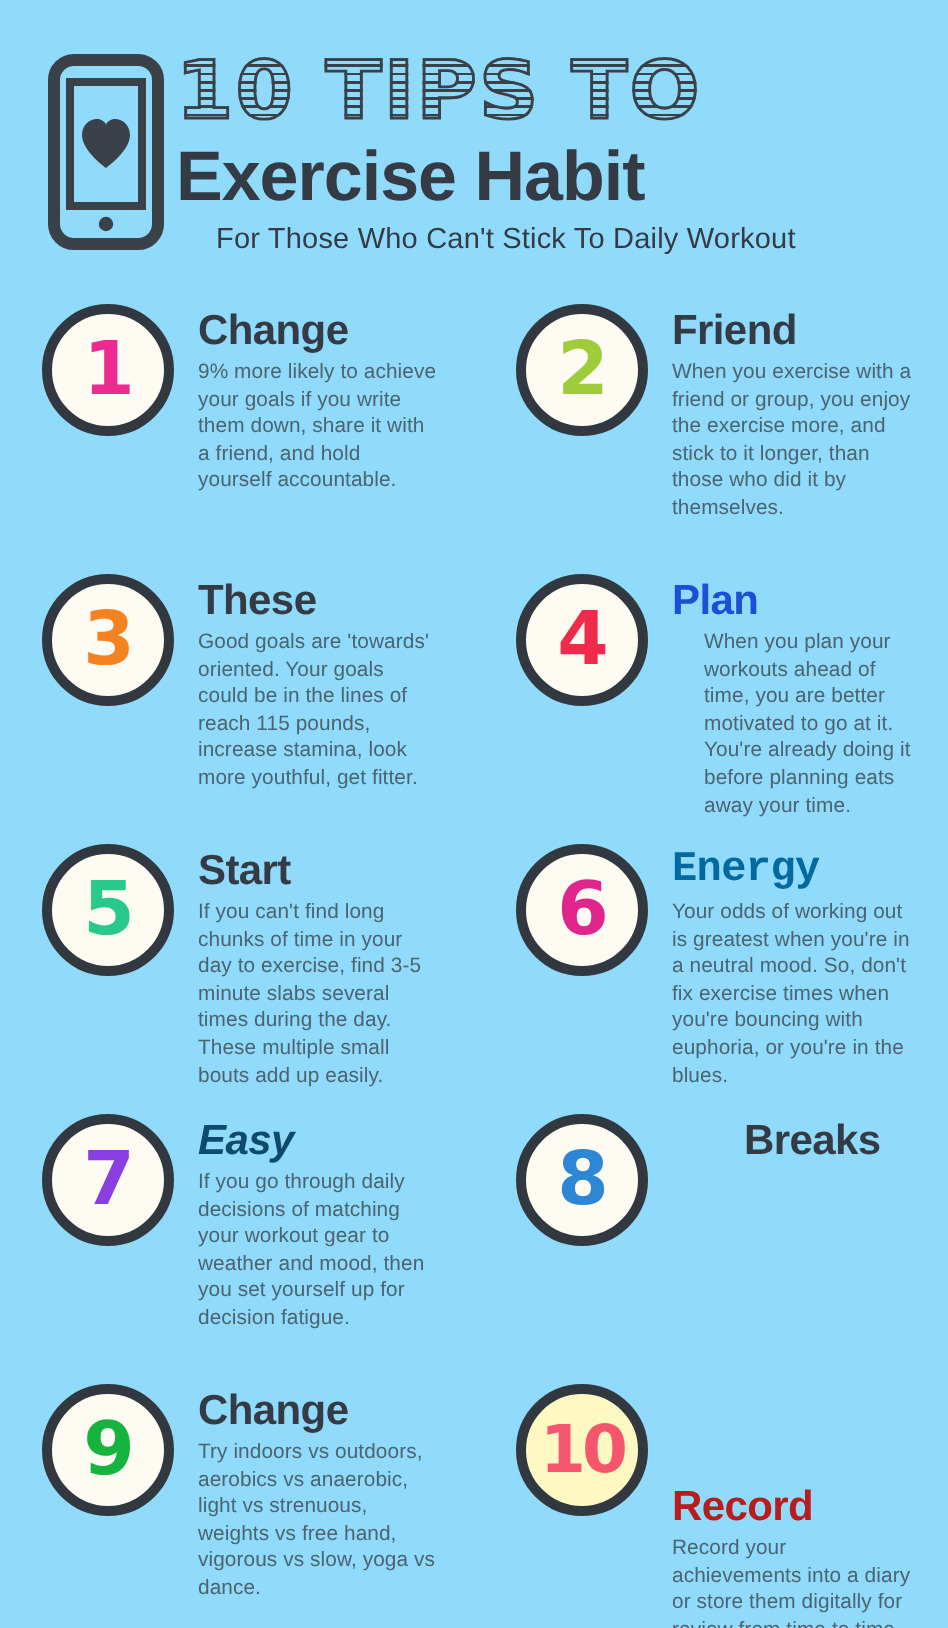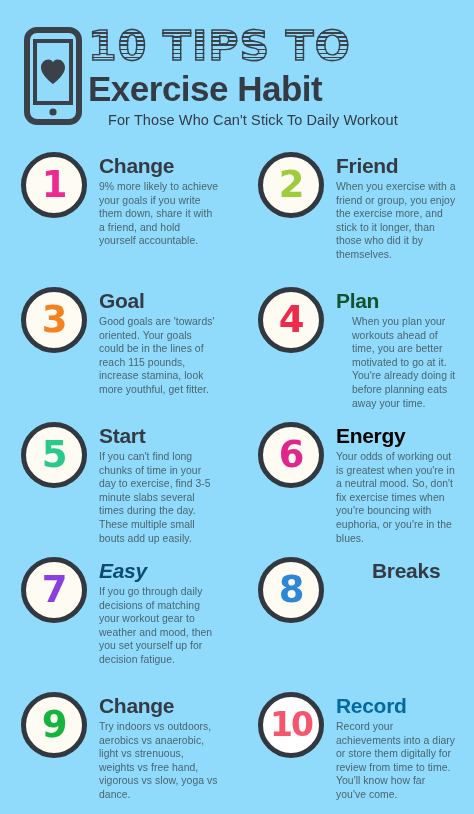--- a/index.html
+++ b/index.html
@@ -190,51 +190,51 @@
       </div>
     </div>
   </div>
 
   <div class="tip-row">
     <div class="tip">
       <div class="circle" style="background: rgb(253, 251, 242); border-color: rgb(50, 56, 63);">
         <span class="circle-num" style="color: rgb(245, 130, 32);">3</span>
       </div>
       <div class="tip-body">
-        <div class="tip-title" style="color: rgb(52, 59, 68);">Goal</div>
+        <div class="tip-title" style="color: rgb(52, 59, 68);">These</div>
         <div class="tip-desc" style="color: rgb(75, 100, 112);">Good goals are 'towards' oriented. Your goals could be in the lines of  reach 115 pounds, increase stamina, look more youthful, get fitter.</div>
       </div>
     </div>
     <div class="tip">
       <div class="circle" style="background: rgb(253, 251, 242); border-color: rgb(50, 56, 63);">
         <span class="circle-num" style="color: rgb(239, 43, 75);">4</span>
       </div>
       <div class="tip-body">
-        <div class="tip-title" style="color: #14532d;">Plan</div>
+        <div class="tip-title" style="color: #1d4ed8;">Plan</div>
         <div class="tip-desc" style="color: rgb(75, 100, 112); margin-left: 16px;">When you plan your workouts ahead of time, you are better motivated to go at it. You're already doing it before planning eats away your time.</div>
       </div>
     </div>
   </div>
 
   <div class="tip-row">
     <div class="tip">
       <div class="circle" style="background: rgb(253, 251, 242); border-color: rgb(50, 56, 63);">
         <span class="circle-num" style="color: rgb(40, 201, 139);">5</span>
       </div>
       <div class="tip-body">
         <div class="tip-title" style="color: rgb(52, 59, 68);">Start</div>
         <div class="tip-desc" style="color: rgb(75, 100, 112);">If you can't find long chunks of time in your day to exercise, find 3-5 minute slabs several times during the day. These multiple small bouts add up easily.</div>
       </div>
     </div>
     <div class="tip">
       <div class="circle" style="background: rgb(253, 251, 242); border-color: rgb(50, 56, 63);">
         <span class="circle-num" style="color: rgb(224, 37, 140);">6</span>
       </div>
       <div class="tip-body">
-        <div class="tip-title" style="color: #000000;">Energy</div>
+        <div class="tip-title" style="color: #0369a1; font-family: Liberation Mono, monospace;">Energy</div>
         <div class="tip-desc" style="color: rgb(75, 100, 112);">Your odds of working out is greatest when you're in a neutral mood. So, don't fix exercise times when you're bouncing with euphoria, or you're in the blues.</div>
       </div>
     </div>
   </div>
 
   <div class="tip-row">
     <div class="tip">
       <div class="circle" style="background: rgb(253, 251, 242); border-color: rgb(50, 56, 63);">
         <span class="circle-num" style="color: rgb(139, 63, 224);">7</span>
       </div>
@@ -257,23 +257,23 @@
     <div class="tip">
       <div class="circle" style="background: rgb(253, 251, 242); border-color: rgb(50, 56, 63);">
         <span class="circle-num" style="color: rgb(22, 180, 62);">9</span>
       </div>
       <div class="tip-body">
         <div class="tip-title" style="color: rgb(52, 59, 68);">Change</div>
         <div class="tip-desc" style="color: rgb(75, 100, 112);">Try indoors vs outdoors, aerobics vs anaerobic, light vs strenuous, weights vs free hand, vigorous vs slow, yoga vs dance.</div>
       </div>
     </div>
     <div class="tip">
-      <div class="circle" style="background: #ffffff; border-color: rgb(50, 56, 63);">
+      <div class="circle" style="background: #fef9c3; border-color: rgb(50, 56, 63);">
         <span class="circle-num wide" style="color: rgb(245, 86, 110);">10</span>
       </div>
       <div class="tip-body">
-        <div class="tip-title" style="color: #0369a1;">Record</div>
+        <div class="tip-title" style="color: #b91c1c; margin-top: 48px;">Record</div>
         <div class="tip-desc" style="color: rgb(75, 100, 112);">Record your achievements into a diary or store them digitally for review from time to time. You'll know how far you've come.</div>
       </div>
     </div>
   </div>
 
 </div>
 
 </body></html>

